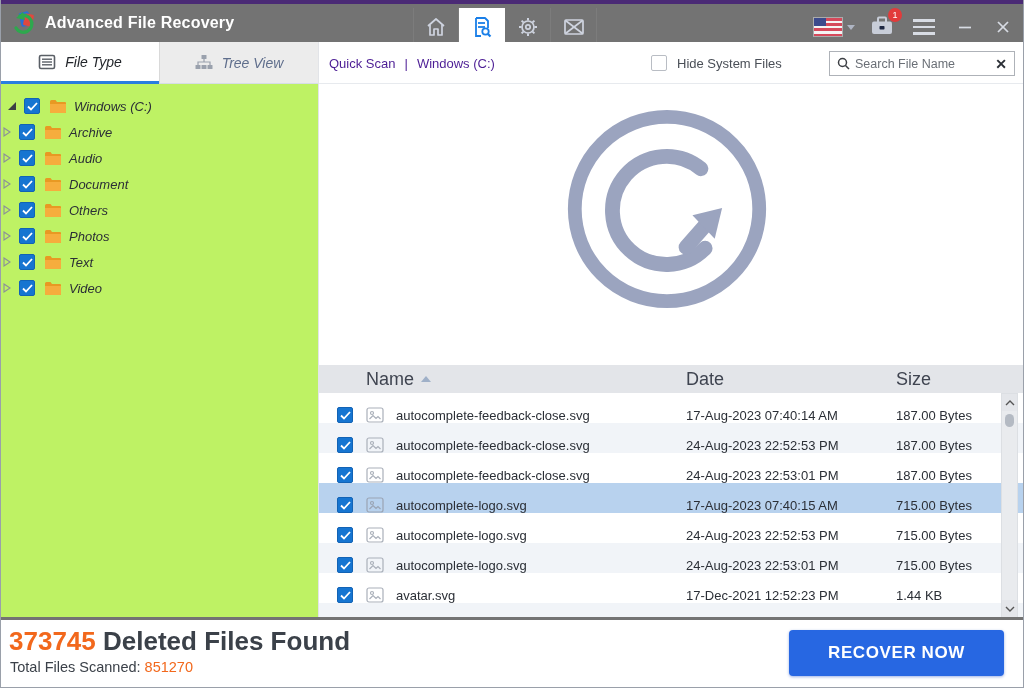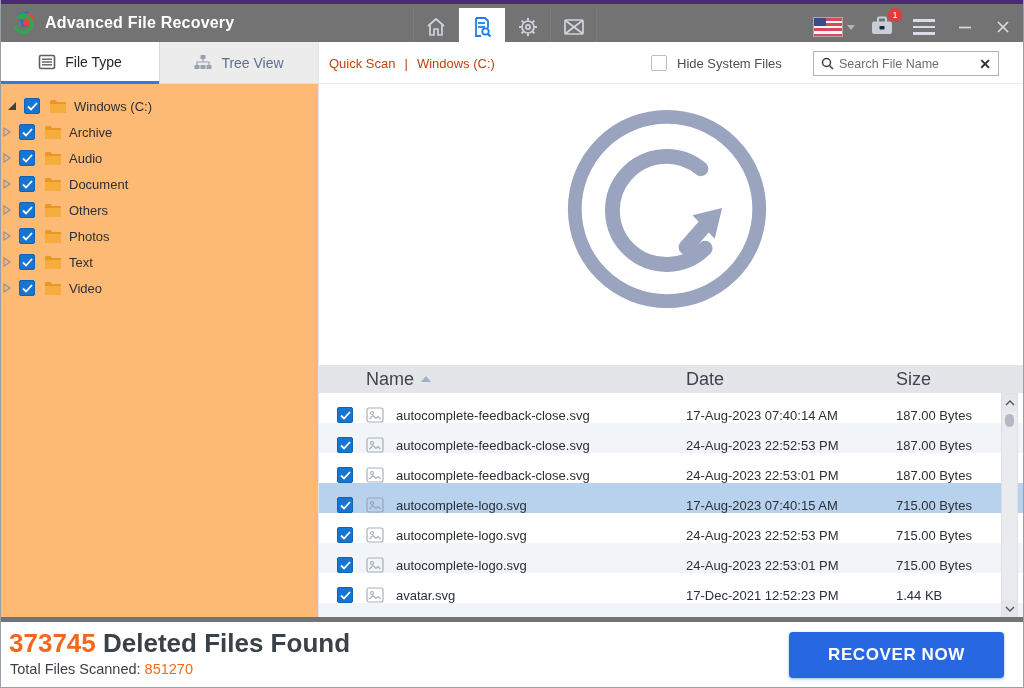--- a/index.html
+++ b/index.html
@@ -19,40 +19,40 @@
   .flag { position:relative; width:28px; height:18px; background:repeating-linear-gradient(180deg,#d5495b 0 2.6px,#f4f4f4 2.6px 5.2px); outline:1px solid rgba(255,255,255,.4); }
   .flag .canton { position:absolute; left:0; top:0; width:12px; height:8px; background:#3c4a8c; }
   .caret { width:0; height:0; border-left:4px solid transparent; border-right:4px solid transparent; border-top:5px solid #aeb4c2; }
   .toolbox-wrap { position:relative; cursor:pointer; }
   .badge { position:absolute; top:-5px; right:-7px; min-width:14px; height:14px; border-radius:7px; background:#e23b3b; color:#fff; font-size:9px; line-height:14px; text-align:center; padding:0 2px; }
   .burger { display:flex; flex-direction:column; gap:4px; cursor:pointer; padding:4px; }
   .burger span { display:block; width:22px; height:2.4px; background:#d8dce4; }
   .winbtn { cursor:pointer; display:flex; align-items:center; justify-content:center; width:24px; height:28px; }
 
   
-  .left-panel { position:absolute; left:0; top:42px; width:318px; bottom:70px; background:#fdba74; border-right:1px solid #e2e4e8; }
+  .left-panel { position:absolute; left:0; top:42px; width:318px; bottom:70px; background:#bef264; border-right:1px solid #e2e4e8;font-style:italic; }
   .tabs { position:relative; height:42px; display:flex; border-bottom:1px solid #d6dde6; }
   .tab { display:flex; align-items:center; justify-content:center; gap:9px; cursor:pointer; font-size:14px; }
   .tab.active { width:158px; background:#fff; border-bottom:3px solid #2a7de1; color:#23262b; margin-bottom:-1px; }
   .tab.inactive { flex:1; background:#ececec; border-left:1px solid #d9d9d9; color:#5f6e8c; }
   .tree { padding-top:9px; }
   .tree-row { height:26px; display:flex; align-items:center; cursor:pointer; font-size:13px; color:#2b2f36; }
   .tree-row.root { padding-left:5px; }
   .tree-row.child { }
   .expander { width:12px; display:flex; align-items:center; justify-content:center; margin-right:6px; }
   .cbx { width:16px; height:16px; background:#1675d1; border:1px solid #1263b5; border-radius:2px; display:flex; align-items:center; justify-content:center; margin-right:9px; flex:none; }
   .folder-ic { margin-right:7px; display:flex; }
 
   
   .right-panel { position:absolute; left:318px; top:42px; right:0; bottom:70px; background:#fff; }
   .toolbar { position:relative; height:42px; border-bottom:1px solid #e7eaee; }
-  .scan-info { position:absolute; left:10px; top:0; height:42px; display:flex; align-items:center; gap:9px; font-size:13px; color:#c2410c; }
+  .scan-info { position:absolute; left:10px; top:0; height:42px; display:flex; align-items:center; gap:9px; font-size:13px; color:#4c1d95; }
   .hide-sys { position:absolute; left:332px; top:0; height:42px; display:flex; align-items:center; gap:10px; font-size:13px; color:#4a4f57; cursor:pointer; }
   .cbx-empty { width:16px; height:16px; background:#fff; border:1px solid #b9bdc4; border-radius:2px; }
-  .searchbox { position:absolute; right:24px; top:9px; width:186px; height:25px; border:1px solid #aeb2b8; background:#fff; display:flex; align-items:center; padding:0 7px; gap:5px; }
+  .searchbox { position:absolute; right:8px; top:9px; width:186px; height:25px; border:1px solid #aeb2b8; background:#fff; display:flex; align-items:center; padding:0 7px; gap:5px; }
   .searchbox input { border:none; outline:none; flex:1; font-size:12.5px; color:#333; font-family:"Liberation Sans",sans-serif; min-width:0; }
   .searchbox input::placeholder { color:#6a6f76; }
   .clear-x { font-size:14px; color:#2b2f36; font-weight:bold; cursor:pointer; line-height:1; }
 
   .watermark { position:absolute; left:242px; top:61px; width:212px; height:212px; }
 
   
   .table { position:absolute; left:0; top:323px; right:0; height:253px; }
   .thead { height:28px; background:#e3e5e9; display:flex; align-items:center; padding-left:47px; font-size:18px; color:#3f4450; }
   .th-name { width:320px; display:flex; align-items:center; gap:7px; cursor:pointer; }
@@ -69,21 +69,21 @@
   .c-name { width:290px; overflow:hidden; white-space:nowrap; }
   .c-date { width:210px; }
   .c-size { flex:1; }
 
   .scrollbar { position:absolute; top:28px; bottom:0; right:5px; width:17px; background:#e9ebee; border:1px solid #dcdfe3; display:flex; flex-direction:column; align-items:center; }
   .sb-btn { width:100%; height:17px; background:#e4e6ea; display:flex; align-items:center; justify-content:center; cursor:pointer; flex:none; }
   .sb-thumb { width:9px; height:13px; background:#b4bac3; border-radius:5px; margin-top:3px; cursor:grab; }
   .sb-spacer { flex:1; }
 
   
-  .footer { position:absolute; left:0; right:0; bottom:0; height:70px; background:#fff; border-top:5px solid #737373; }
+  .footer { position:absolute; left:0; right:0; bottom:0; height:70px; background:#fff; border-top:3px solid #737373; }
   .found-line { position:absolute; left:8px; top:6px; font-size:26px; font-weight:bold; color:#3b4149; }
   .found-line .num { color:#f2681c; }
   .scanned-line { position:absolute; left:9px; top:39px; font-size:14.5px; color:#3b4149; }
   .scanned-line .num { color:#f2681c; }
   .recover-btn { position:absolute; right:19px; top:10px; width:215px; height:46px; background:#2767e2; color:#fff; border:none; border-radius:4px; font-size:17px; font-weight:bold; letter-spacing:.6px; cursor:pointer; font-family:"Liberation Sans",sans-serif; box-shadow:0 1px 3px rgba(30,80,200,.45); }
 </style>
 </head>
 <body>
 
 <div class="app">

